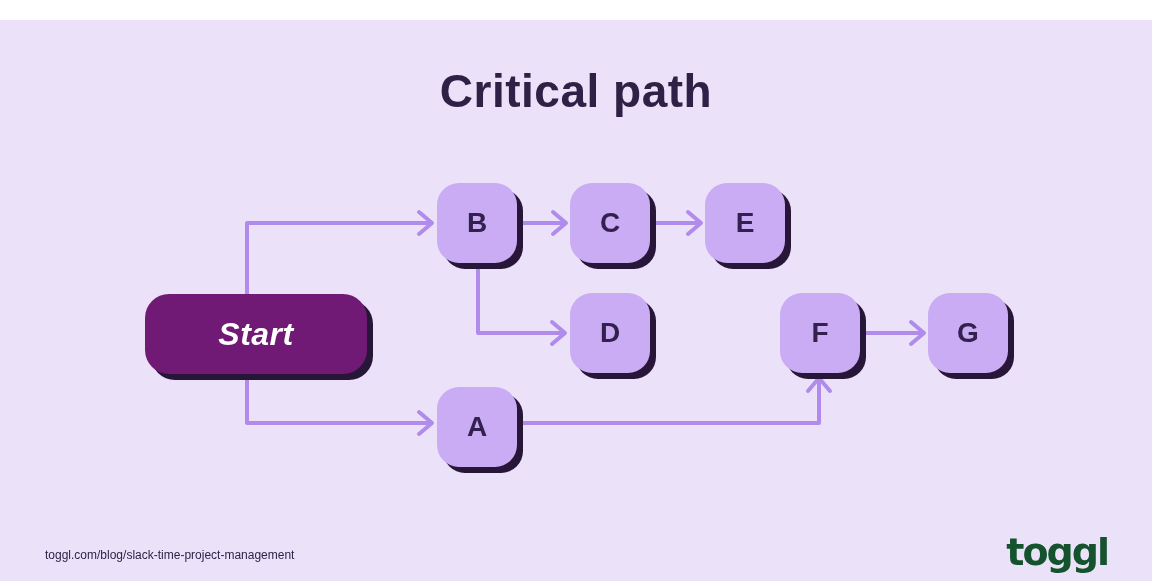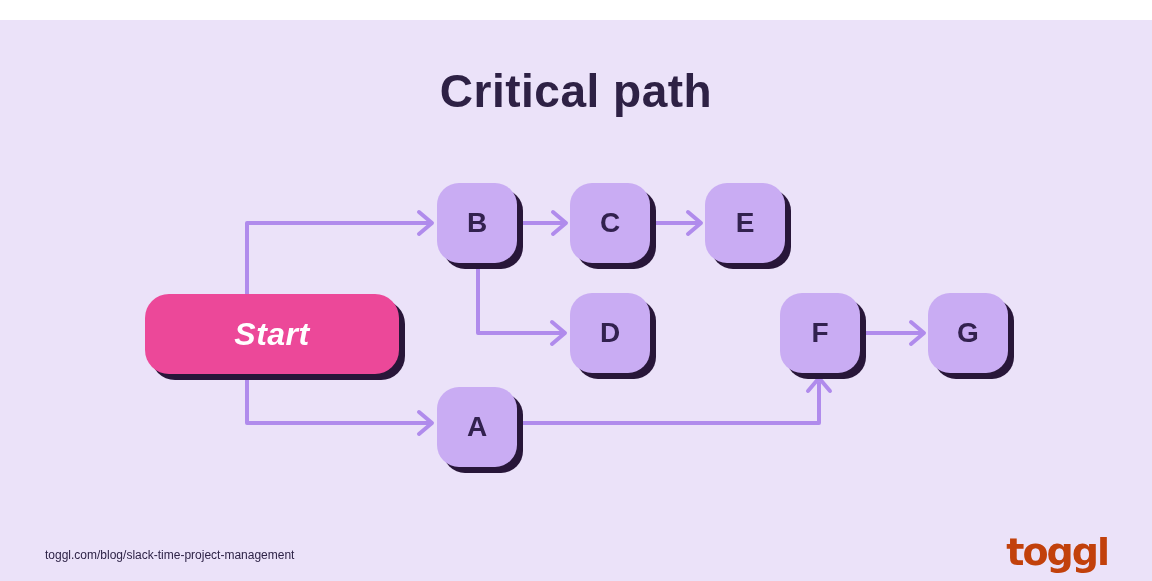--- a/index.html
+++ b/index.html
@@ -54,23 +54,23 @@
     border-radius: 22px;
     box-shadow: 6px 6px 0 #281639;
   }
   .node-label {
     font-size: 28px;
     font-weight: 600;
     color: #32214E;
     font-family: "Liberation Sans", sans-serif;
   }
   .node.start {
-    width: 254px;
+    width: 222px;
     height: 80px;
-    background: #ec4899;
+    background: #701a75;
     border-radius: 24px;
   }
   .node.start .node-label {
     color: #ffffff;
     font-style: italic;
     font-weight: 700;
     font-size: 32px;
     letter-spacing: 0.5px;
   }
   .pos-start { left: 145px; top: 274px; }
@@ -90,21 +90,21 @@
     color: #2E2347;
     z-index: 2;
   }
   .brand-logo {
     position: absolute;
     right: 44px;
     top: 510px;
     font-size: 38px;
     font-weight: 800;
     letter-spacing: -2px;
-    color: #c2410c;
+    color: #14532d;
     font-family: "DejaVu Sans", sans-serif;
     z-index: 2;
   }
 </style>
 </head>
 <body>
 
 <div class="canvas">
 
   <h1 class="title">Critical path</h1>

